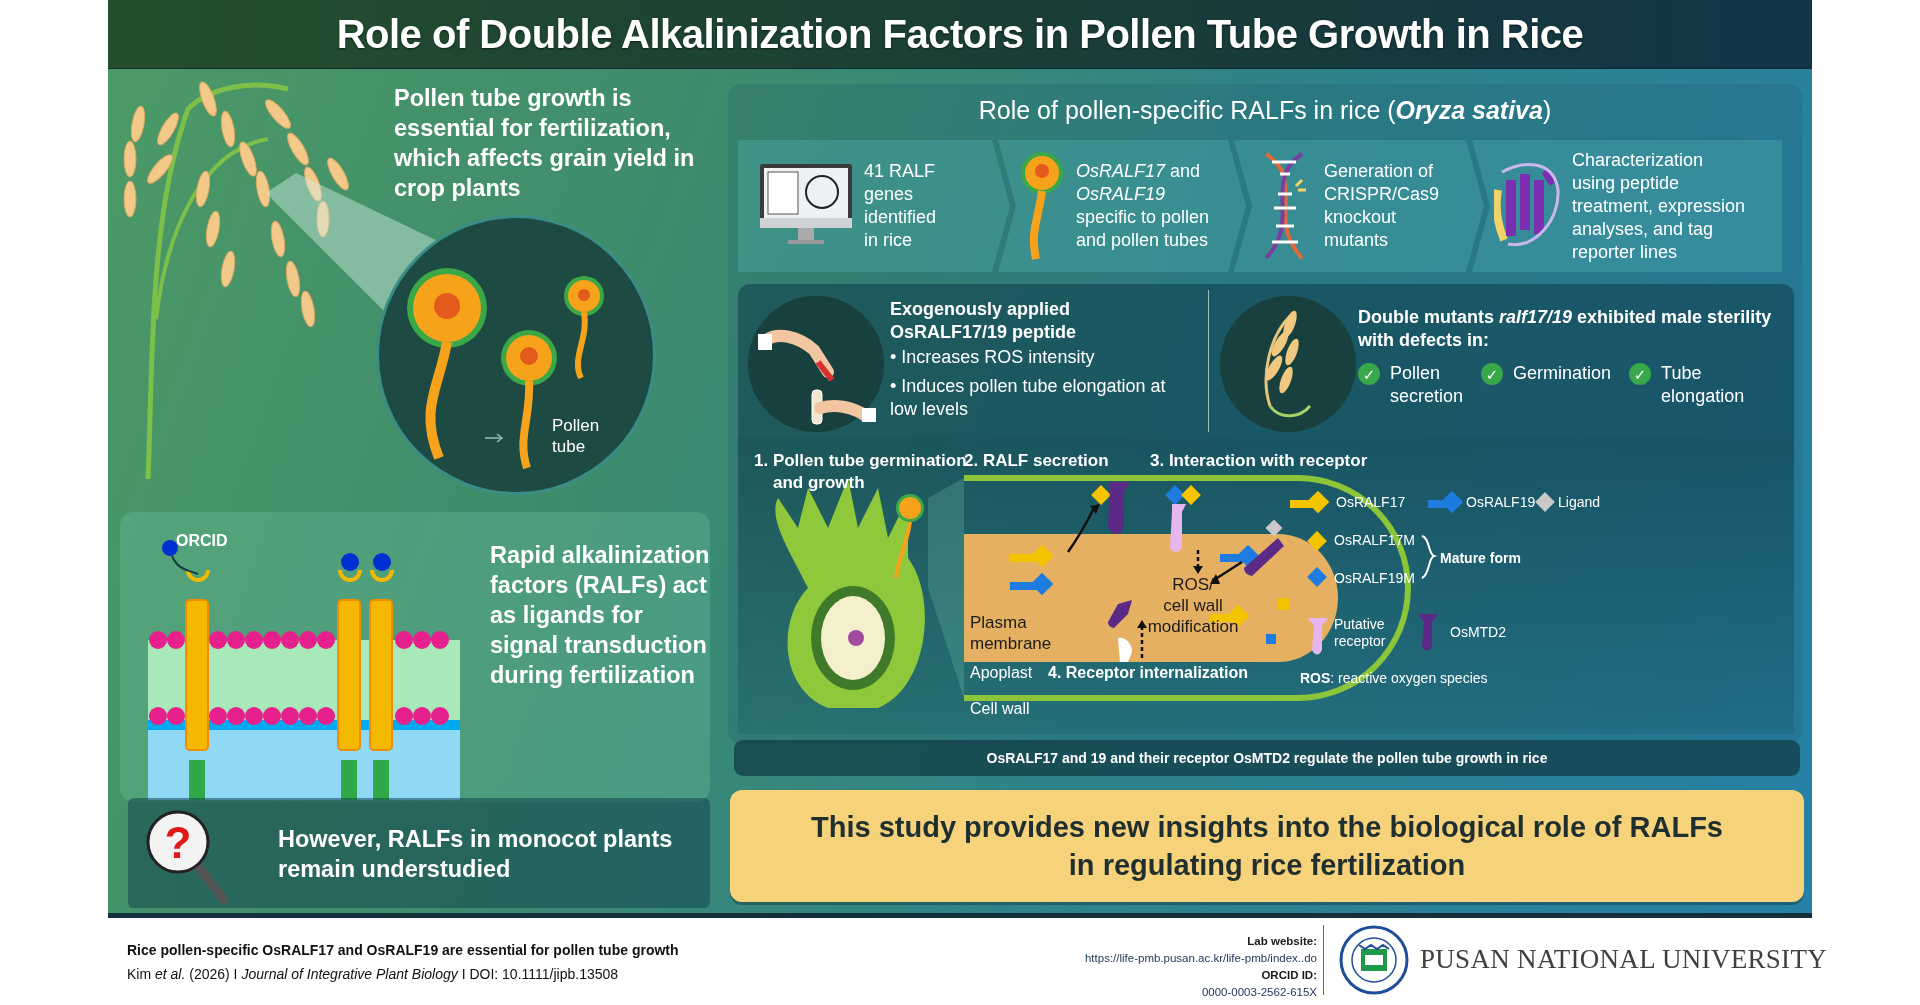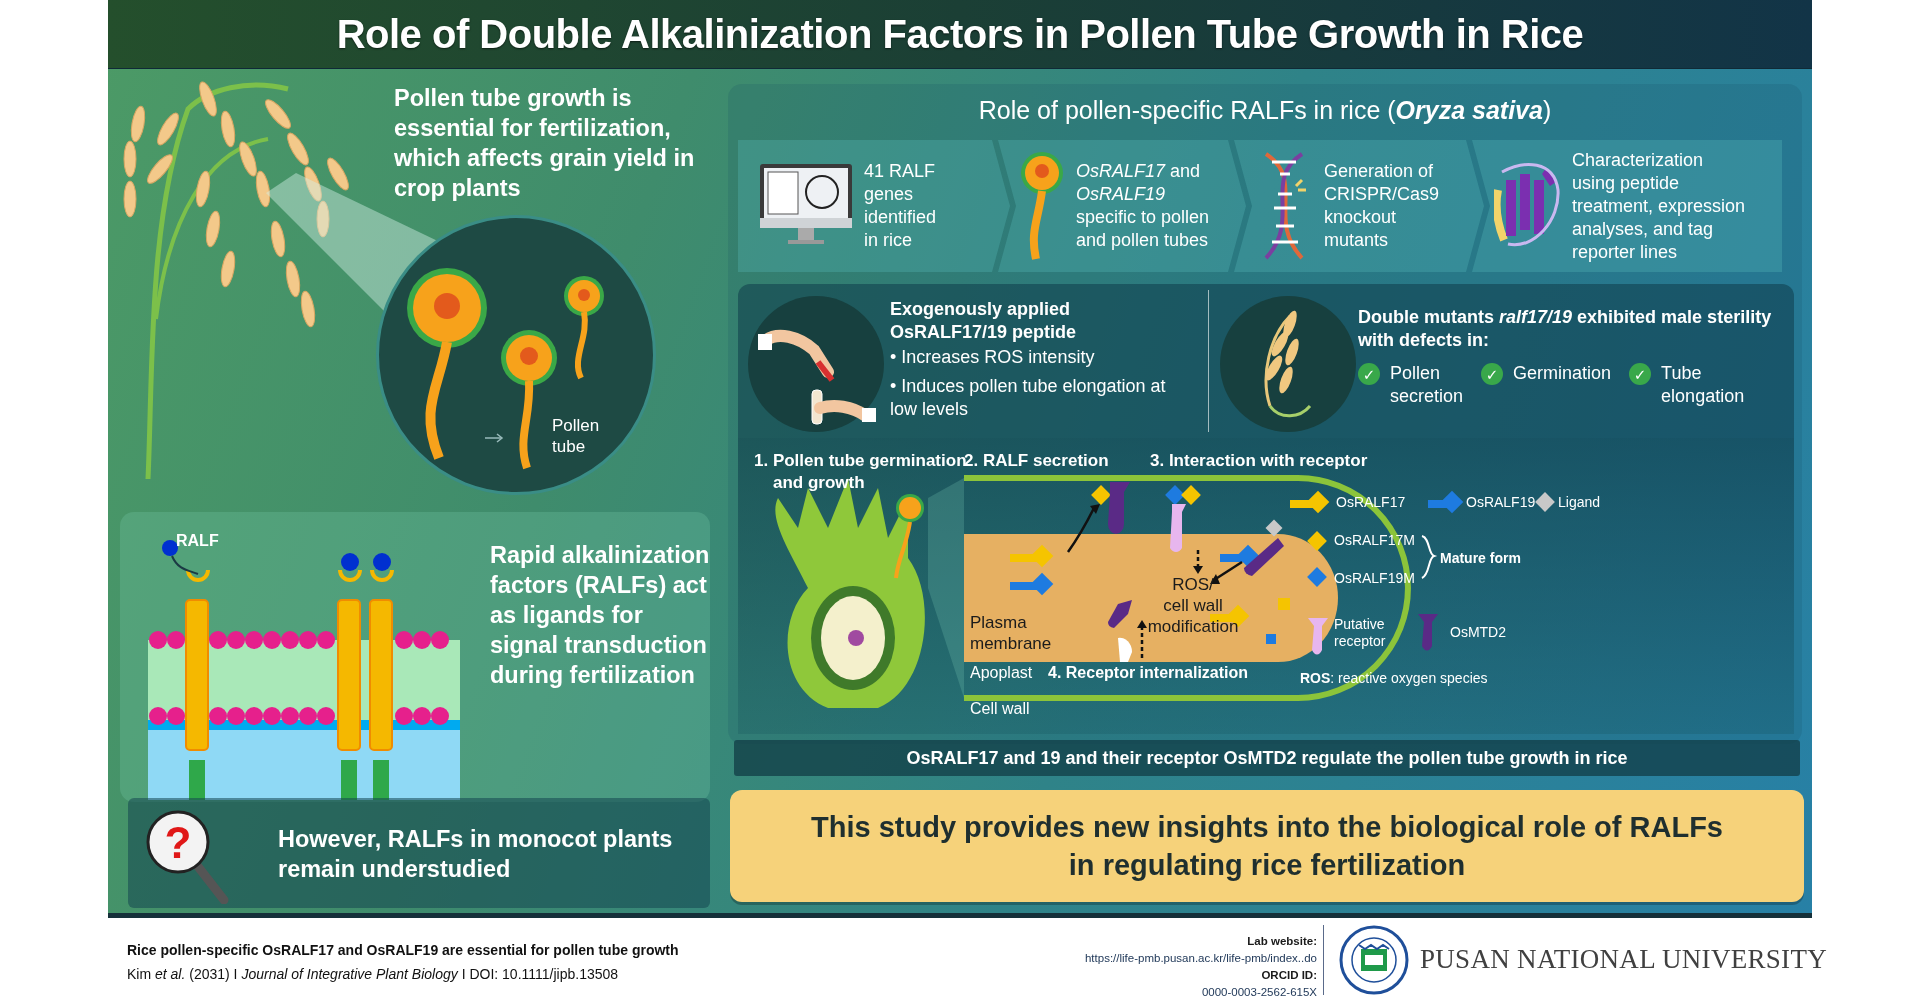--- a/index.html
+++ b/index.html
@@ -106,22 +106,22 @@
     background: linear-gradient(180deg, rgba(14,60,74,0.60), rgba(20,80,90,0.25));
   }
   .mech-h { position: absolute; color: #fff; font-weight: bold; font-size: 17px; line-height: 22px; }
   .mech-diagram { position: absolute; left: 0; top: 0; width: 1056px; height: 296px; }
   .mech-label { position: absolute; color: #1b1b1b; font-size: 17px; line-height: 21px; }
   .mech-white { position: absolute; color: #fff; font-size: 16px; }
   .legend-txt { position: absolute; color: #fff; font-size: 14px; line-height: 17px; }
 
   .summary-bar {
     position: absolute; left: 626px; top: 740px; width: 1066px; height: 36px;
-    background: rgba(18, 60, 70, 0.75); border-radius: 3px;
-    color: #fff; font-weight: bold; font-size: 18px; display: flex; align-items: center; justify-content: center;
+    background: rgba(18, 60, 70, 0.75); border-radius: 9px;
+    color: #fff; font-weight: bold; font-size: 14px; display: flex; align-items: center; justify-content: center;
   }
   .conclusion {
     position: absolute; left: 622px; top: 790px; width: 1074px; height: 112px;
     background: #f6d27a; border-radius: 12px; box-shadow: 0 3px 0 rgba(0,0,0,0.25);
     display: flex; align-items: center; justify-content: center; text-align: center;
     color: #1f2f2f; font-weight: bold; font-size: 29px; line-height: 38px;
   }
 
   
   .footer-left { position: absolute; left: 127px; top: 942px; }
@@ -250,21 +250,21 @@
         <path d="M190 30 a 12 12 0 0 0 24 0 l -4 0 a 8 8 0 0 1 -16 0 z"></path>
         <path d="M222 30 a 12 12 0 0 0 24 0 l -4 0 a 8 8 0 0 1 -16 0 z"></path>
       </g>
       <g fill="#0030d0">
         <circle cx="22" cy="0" r="8" transform="translate(0 8)"></circle>
         <circle cx="202" cy="22" r="9"></circle>
         <circle cx="234" cy="22" r="9"></circle>
       </g>
       <path d="M24 16 C 30 30, 40 30, 50 34" stroke="#1b3a44" stroke-width="2" fill="none"></path>
     </svg>
-    <div class="mech-white" style="left:56px;top:20px;font-weight:bold;font-size:16px;">RALF</div>
+    <div class="mech-white" style="left:56px;top:20px;font-weight:bold;font-size:16px;">ORCID</div>
     <div class="ralf-text">Rapid alkalinization factors (RALFs) act as ligands for signal transduction during fertilization</div>
   </div>
 
   <div class="monocot-banner">
     <svg class="q-icon" viewBox="0 0 86 100">
       <line x1="52" y1="60" x2="80" y2="96" stroke="#555" stroke-width="9" stroke-linecap="round"></line>
       <circle cx="34" cy="38" r="30" fill="#f3f3f3" stroke="#222" stroke-width="3"></circle>
       <text x="34" y="54" text-anchor="middle" font-size="44" font-weight="bold" fill="#e01818" font-family="Liberation Sans, sans-serif">?</text>
     </svg>
     <div class="txt">However, RALFs in monocot plants remain understudied</div>
@@ -522,21 +522,21 @@
       <div>in regulating rice fertilization</div>
     </div>
   </div>
 
   <div class="bottom-rule"></div>
 </div>
 
 <div class="footer-left">
   <div class="pub">Rice pollen-specific OsRALF17 and OsRALF19 are essential for pollen tube growth</div>
   <div class="cite">
-    <span>Kim </span><i>et al.</i><span> (2031)  I  </span><i>Journal of Integrative Plant Biology</i><span>  I  DOI: 10.1111/jipb.13508</span>
+    <span>Kim </span><i>et al.</i><span> (2026)  I  </span><i>Journal of Integrative Plant Biology</i><span>  I  DOI: 10.1111/jipb.13508</span>
   </div>
 </div>
 <div class="footer-mid">
   <div class="lbl">Lab website:</div>
   <div class="val">https://life-pmb.pusan.ac.kr/life-pmb/index..do</div>
   <div class="lbl">ORCID ID:</div>
   <div class="val">0000-0003-2562-615X</div>
 </div>
 <div class="footer-sep"></div>
 <svg class="pnu-seal" viewBox="0 0 70 70">

